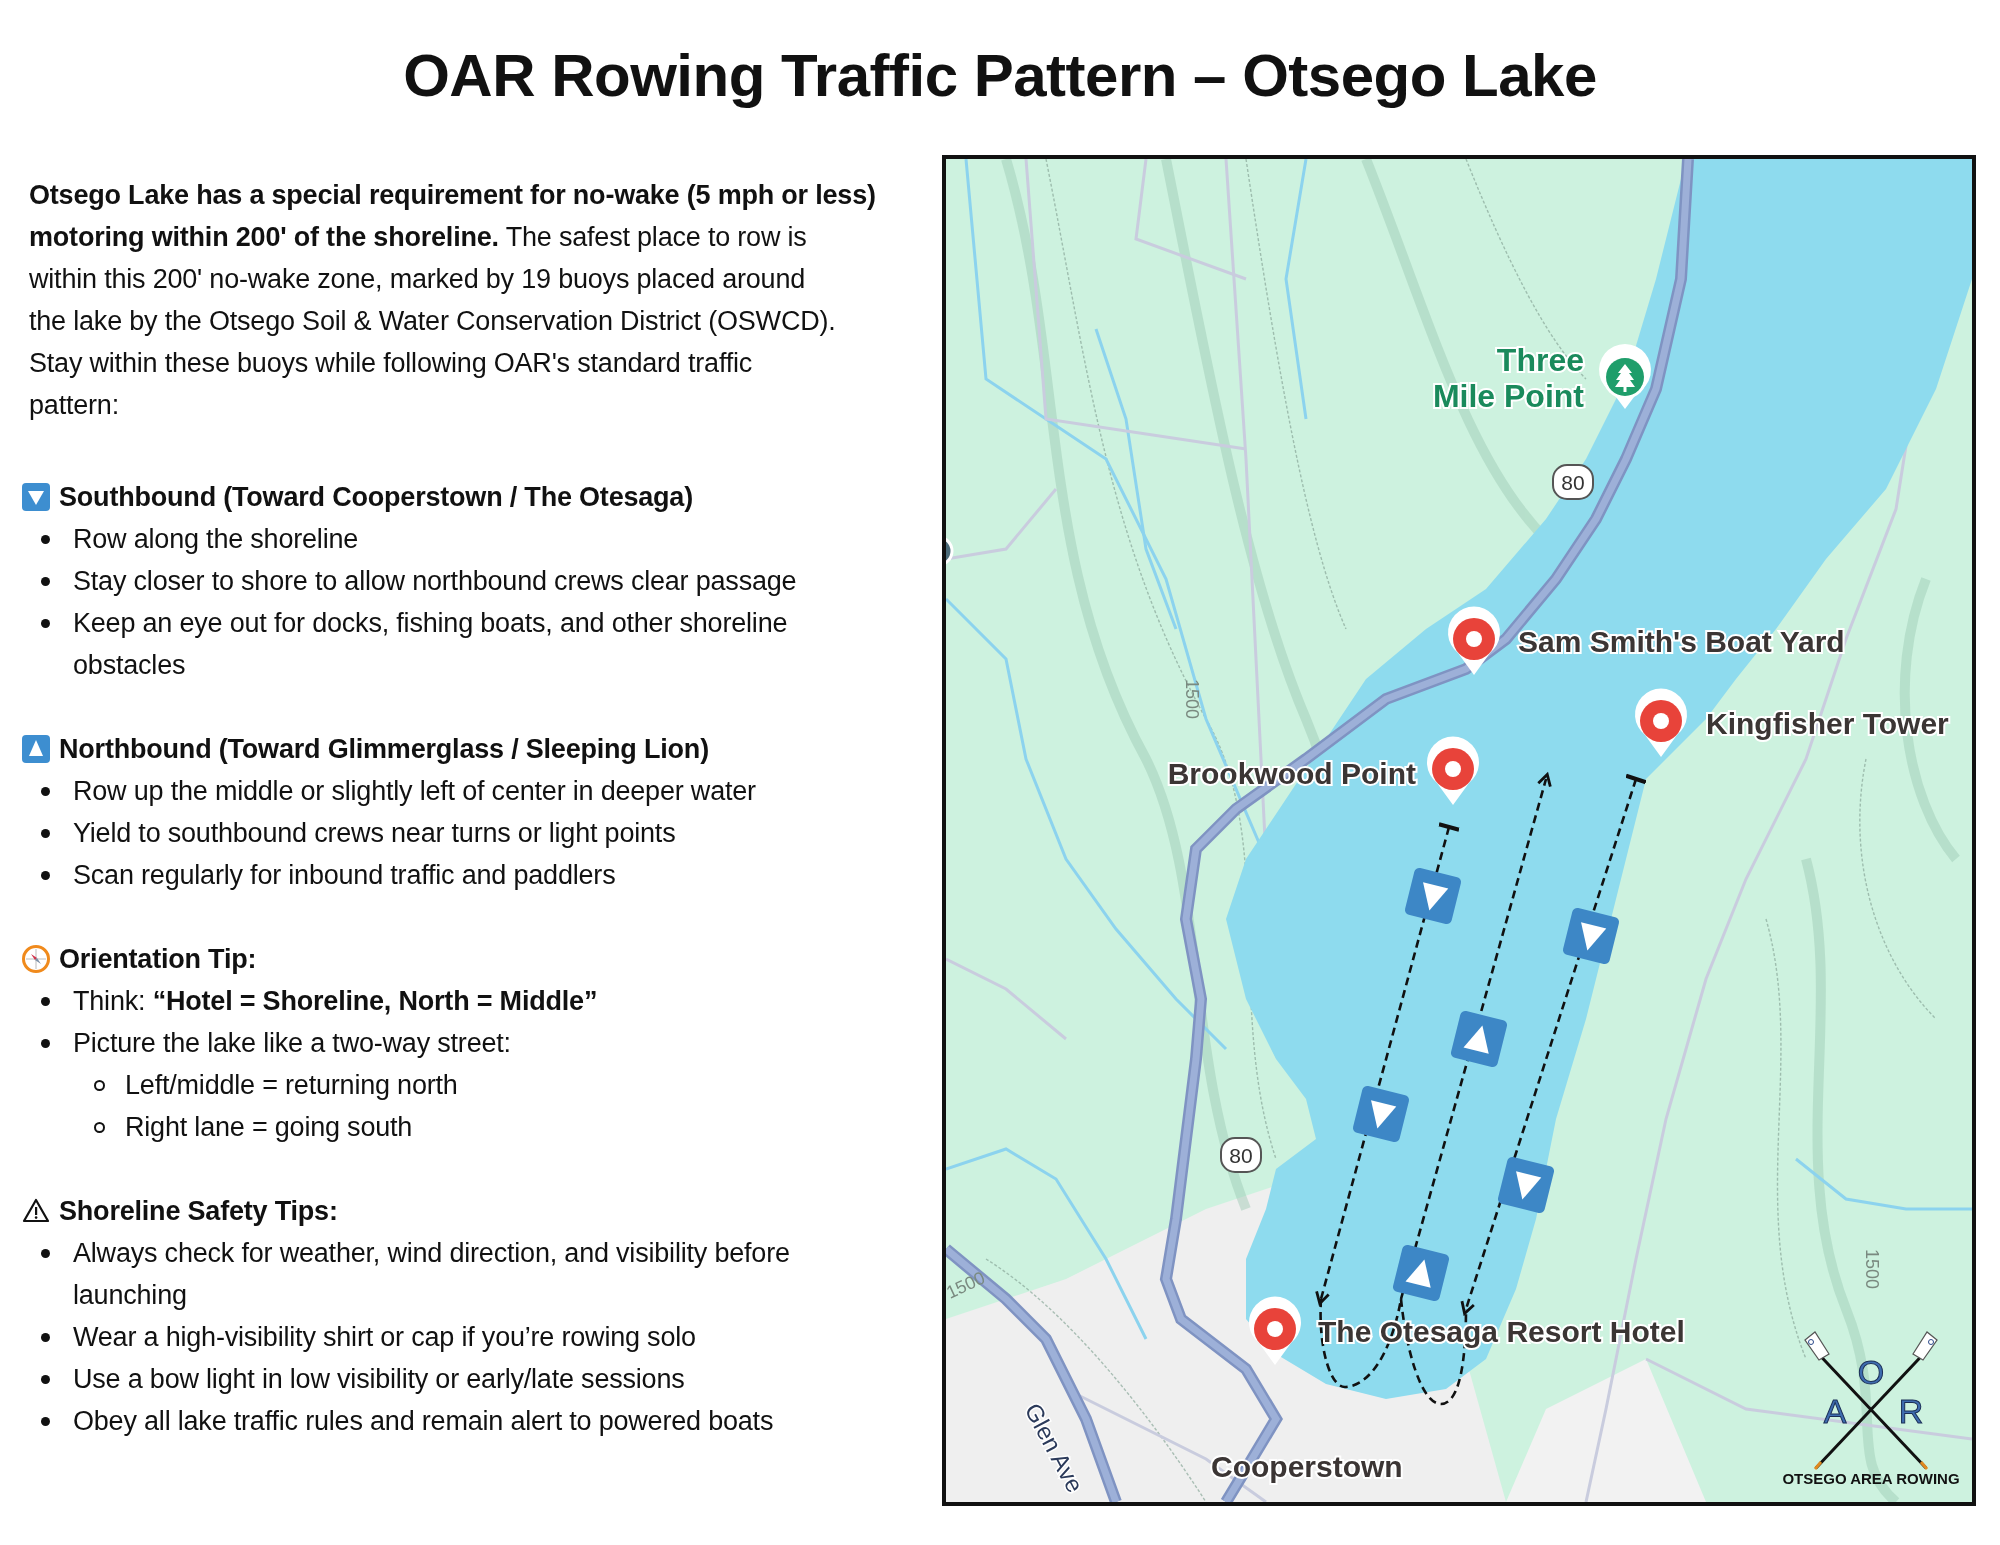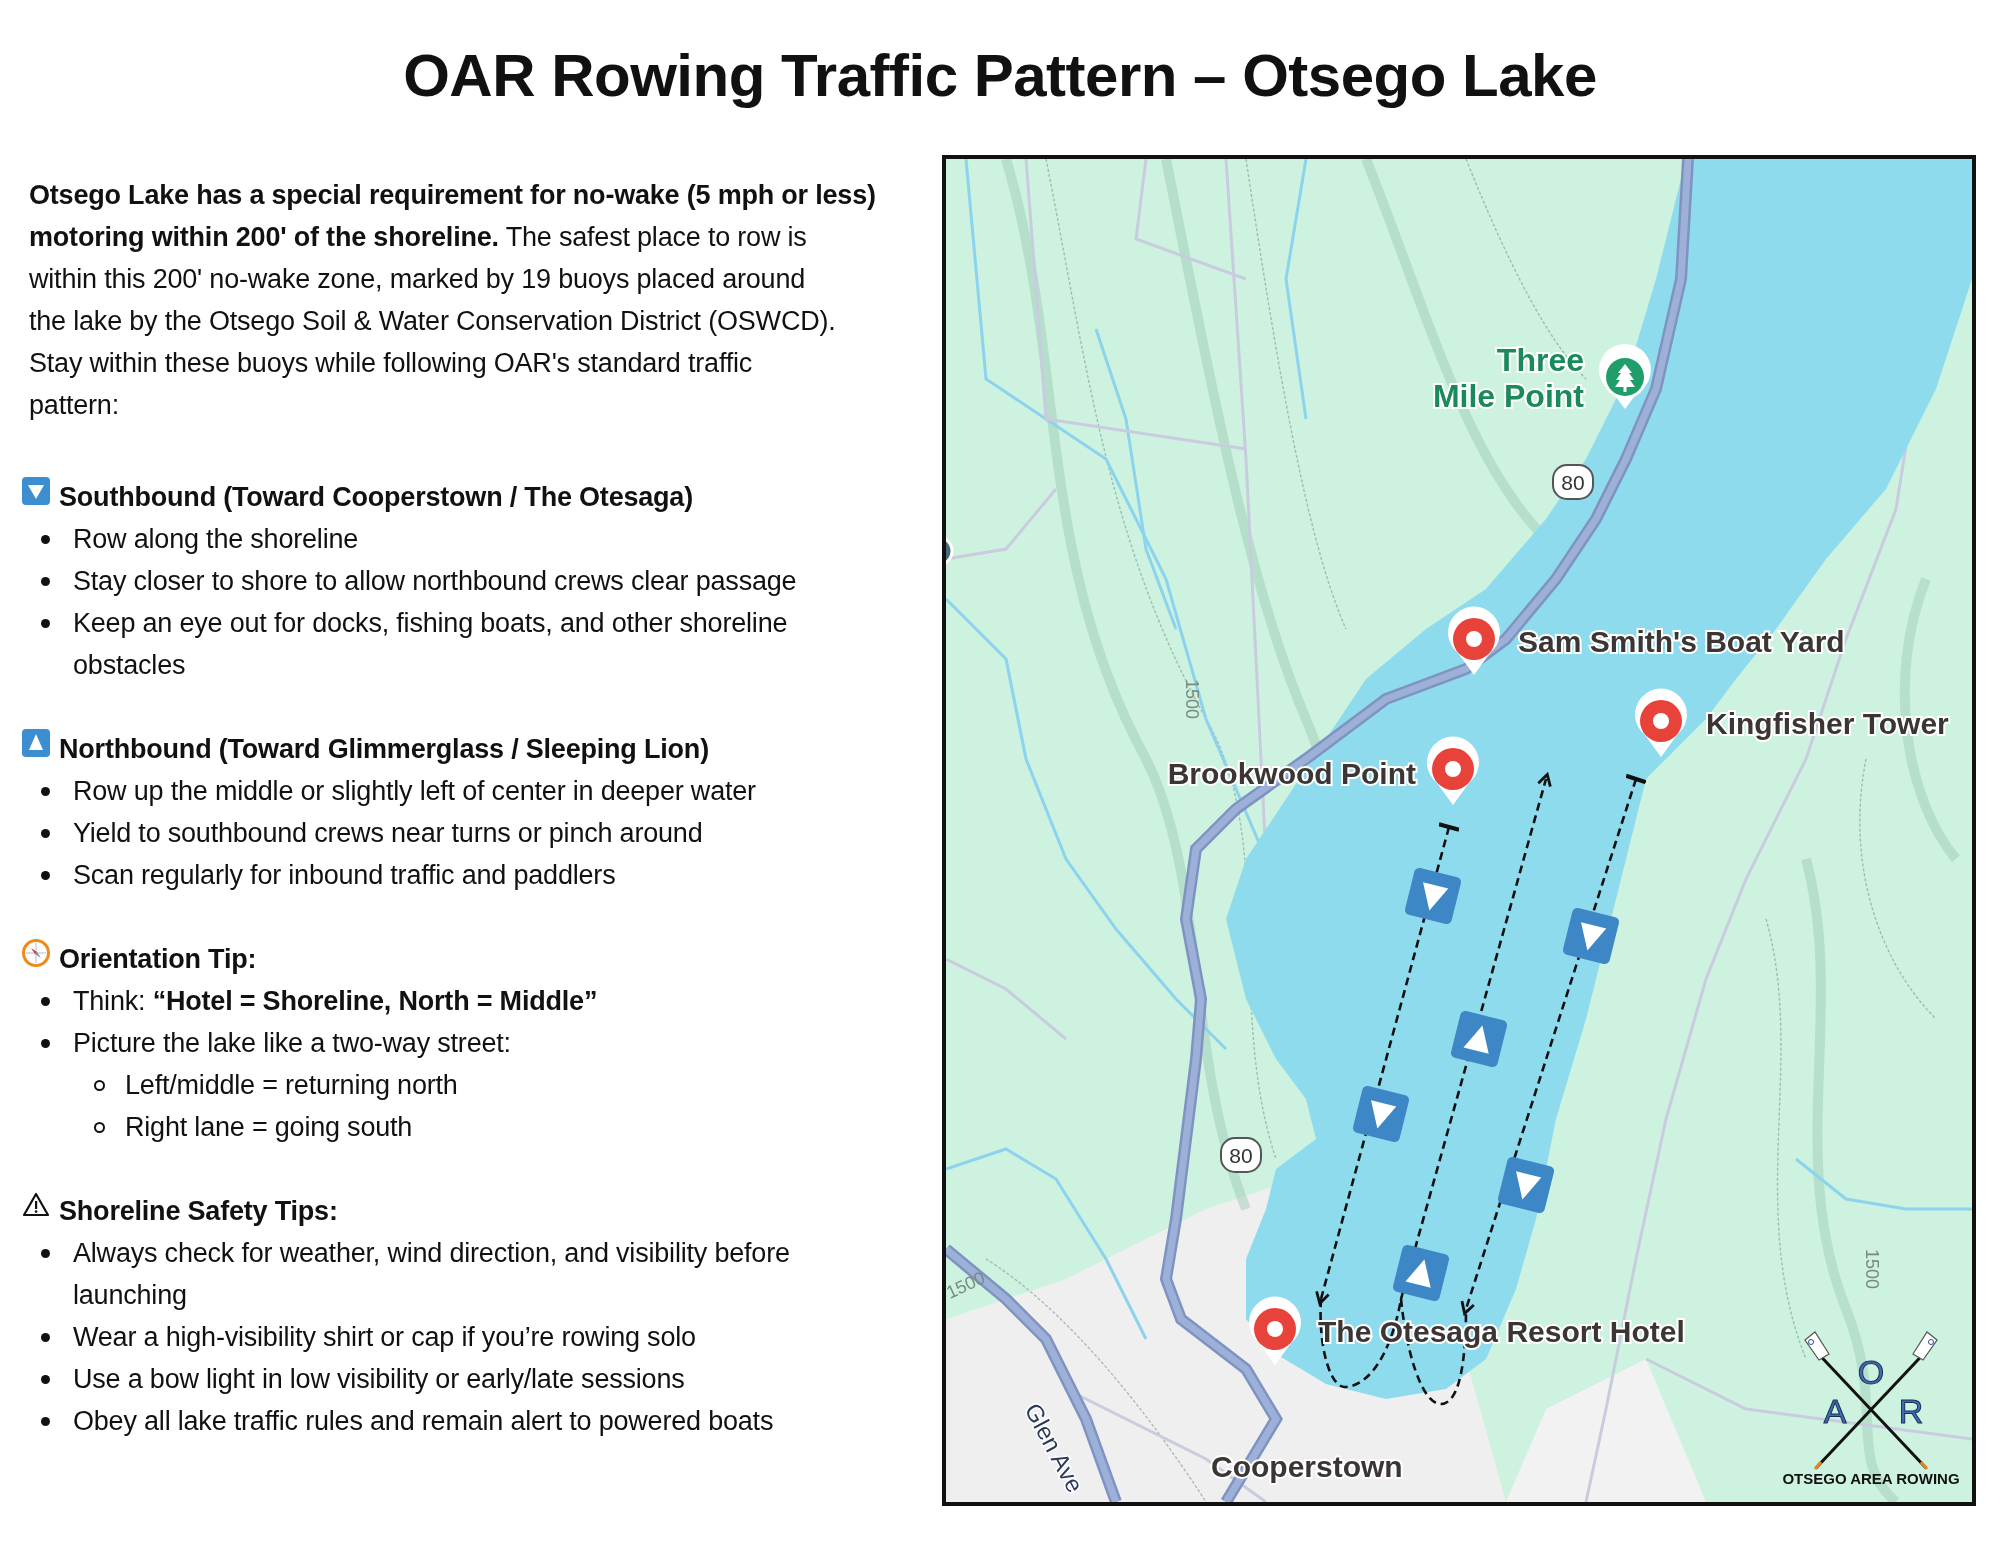--- a/index.html
+++ b/index.html
@@ -2,21 +2,21 @@
 <html><head>
 <meta charset="utf-8">
 <style>
   html, body { margin:0; padding:0; background:#ffffff; }
   body { width:2000px; height:1545px; position:relative; overflow:hidden; font-family:"Liberation Sans", sans-serif; color:#111; }
   .title { position:absolute; left:0; top:40px; width:2000px; text-align:center; font-size:60px; font-weight:bold; letter-spacing:-0.5px; color:#111; line-height:72px; }
   .left { position:absolute; left:21px; top:166px; width:920px; font-size:27px; line-height:42px; letter-spacing:-0.2px; }
   .left p { margin:8px; }
   .line { display:block; white-space:nowrap; }
   .blank { height:42px; }
-  .sec-head { display:flex; font-weight:bold; white-space:nowrap; height:42px; }
+  .sec-head { display:flex; align-items:center; font-weight:bold; white-space:nowrap; height:42px; }
   .sec-icon { width:30px; height:30px; margin-right:8px; flex:0 0 30px; display:inline-block; }
   ul.bl { list-style:none; margin:0; padding:0; }
   ul.bl li { position:relative; padding-left:52px; white-space:nowrap; }
   ul.bl li::before { content:""; position:absolute; left:20px; top:17px; width:9px; height:9px; border-radius:50%; background:#111; }
   ul.sub li { padding-left:104px; }
   ul.sub li::before { left:73px; top:16px; width:7px; height:7px; background:transparent; border:2px solid #111; }
   ul.bl li .cont { display:block; }
   b { font-weight:bold; }
   .map { position:absolute; left:942px; top:155px; width:1026px; height:1343px; border:4px solid #111; background:#cdf2df; overflow:hidden; }
   .map svg { display:block; }
@@ -54,21 +54,21 @@
 
   <div class="sec-head">
     <svg class="sec-icon" viewBox="0 0 30 30">
         <rect x="1" y="1" width="28" height="28" rx="4" fill="#3d8ed0"></rect>
         <polygon points="15,6 22,22 8,22" fill="#fff"></polygon>
       </svg>
     <span>Northbound (Toward Glimmerglass / Sleeping Lion)</span>
   </div>
   <ul class="bl">
     <li><span>Row up the middle or slightly left of center in deeper water</span></li>
-    <li><span>Yield to southbound crews near turns or pinch around</span></li>
+    <li><span>Yield to southbound crews near turns or light points</span></li>
     <li><span>Scan regularly for inbound traffic and paddlers</span></li>
   </ul>
   <div class="blank"></div>
 
   <div class="sec-head">
     <svg class="sec-icon" viewBox="0 0 30 30">
         <circle cx="15" cy="15" r="12.5" fill="#fff" stroke="#f08a1c" stroke-width="3"></circle>
         <line x1="15" y1="5" x2="15" y2="25" stroke="#bbb" stroke-width="1"></line>
         <line x1="5" y1="15" x2="25" y2="15" stroke="#bbb" stroke-width="1"></line>
         <polygon points="10,10 16,14 14,16" fill="#d0304a"></polygon>

